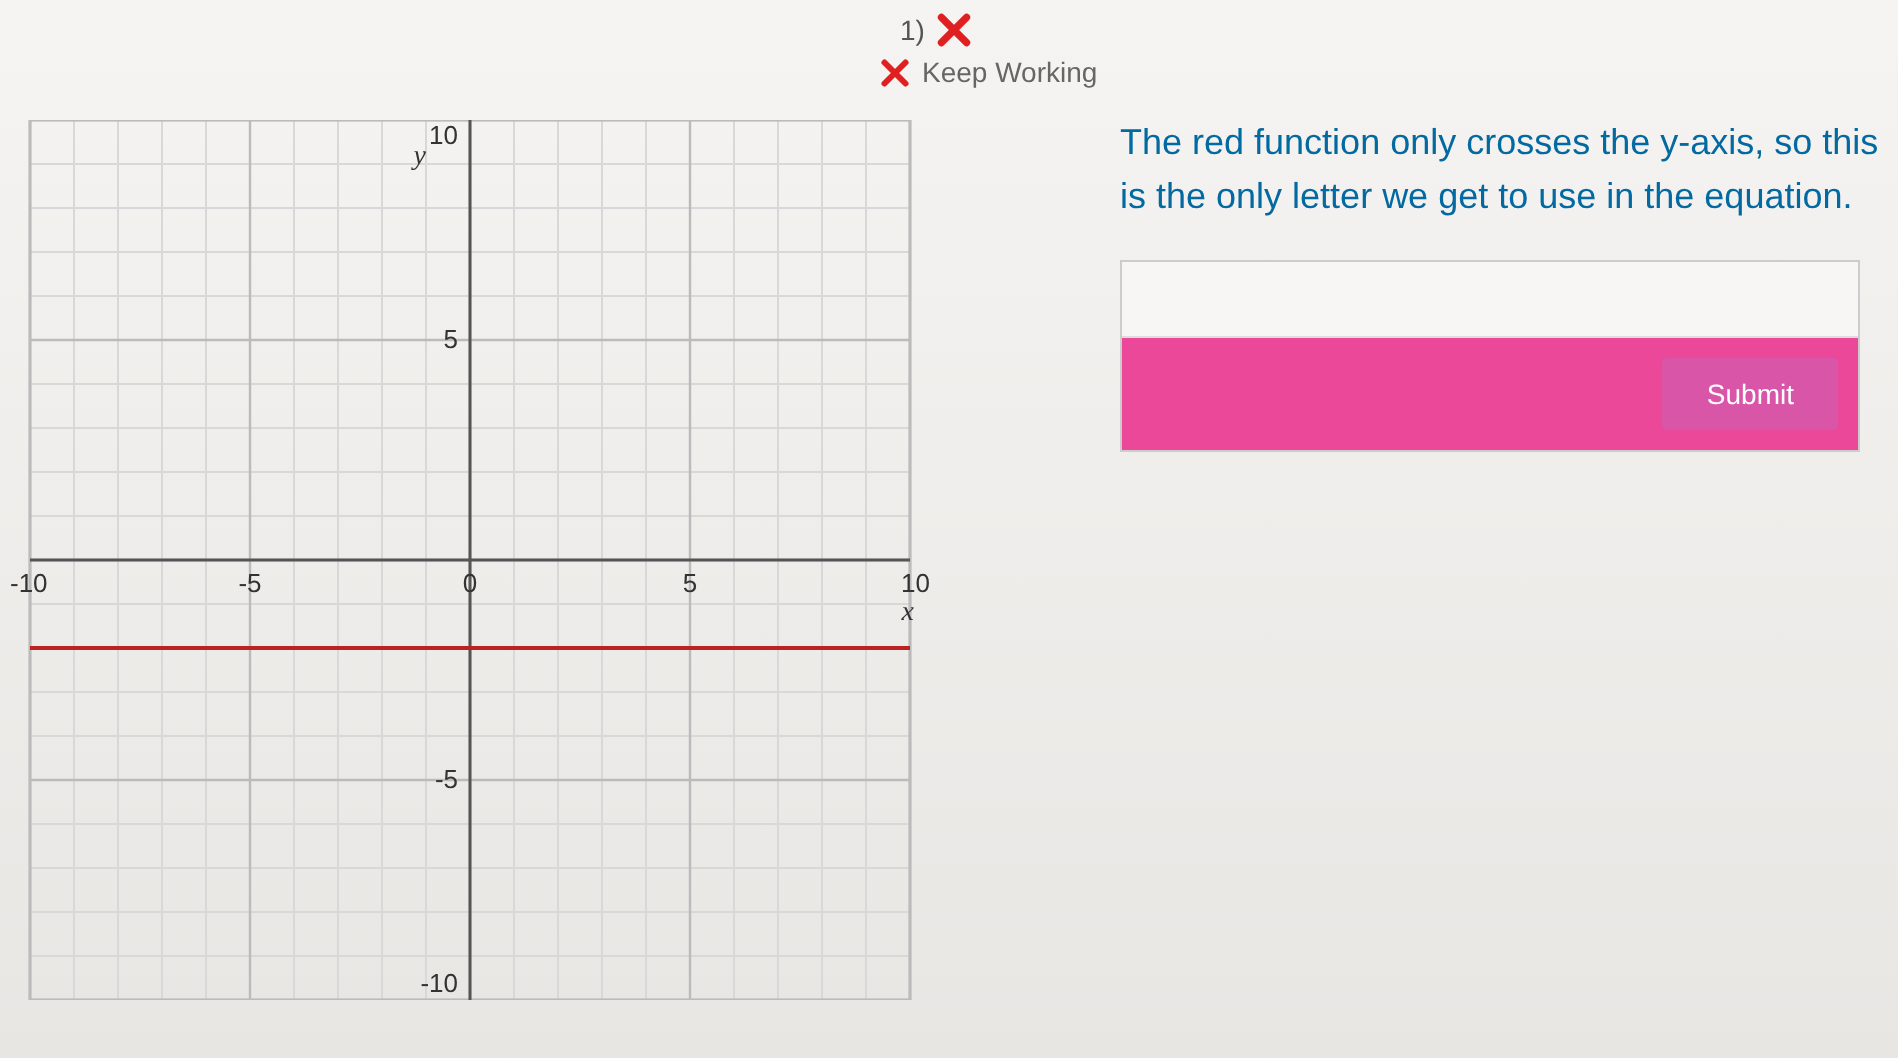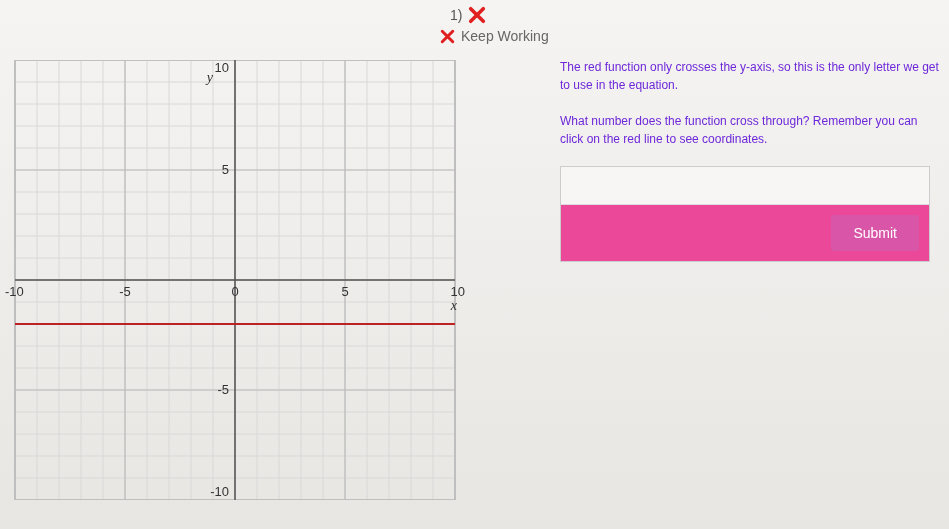--- a/index.html
+++ b/index.html
@@ -58,22 +58,22 @@
     .axis-label { font-size: 13px; fill: #333; font-family: Arial; }
     .axis-name { font-size: 14px; fill: #333; font-family: 'Times New Roman', serif; font-style: italic; }
     .red-function { stroke: #bb2222; stroke-width: 2; }
     .right-panel {
       position: absolute;
       top: 58px;
       left: 560px;
       width: 380px;
     }
     .hint-text {
-      font-size: 12px;
-      color: #6d28d9;
+      font-size: 18px;
+      color: #0369a1;
       line-height: 1.5;
       margin-bottom: 18px;
     }
     .answer-box {
       border: 1px solid #ccc;
       background: #ec4899;
       width: 370px;
       padding-bottom: 10px;
     }
     .answer-input {
@@ -187,20 +187,19 @@
       <text x="229" y="114" text-anchor="end" class="axis-label">5</text>
       <text x="229" y="12" text-anchor="end" class="axis-label">10</text>
       <text x="213" y="22" text-anchor="end" class="axis-name">y</text>
       <text x="457" y="250" text-anchor="end" class="axis-name">x</text>
       <line x1="15" y1="264" x2="455" y2="264" class="red-function"></line>
     </svg>
 </div>
 
 <div class="right-panel">
   <p class="hint-text">The red function only crosses the y-axis, so this is the only letter we get to use in the equation.</p>
-  <p class="hint-text">What number does the function cross through? Remember you can click on the red line to see coordinates.</p>
   <div class="answer-box">
     <input class="answer-input" type="text" value="" style="">
     <div class="submit-row">
       <button class="submit-btn">Submit</button>
     </div>
   </div>
 </div>
 
 </body></html>

